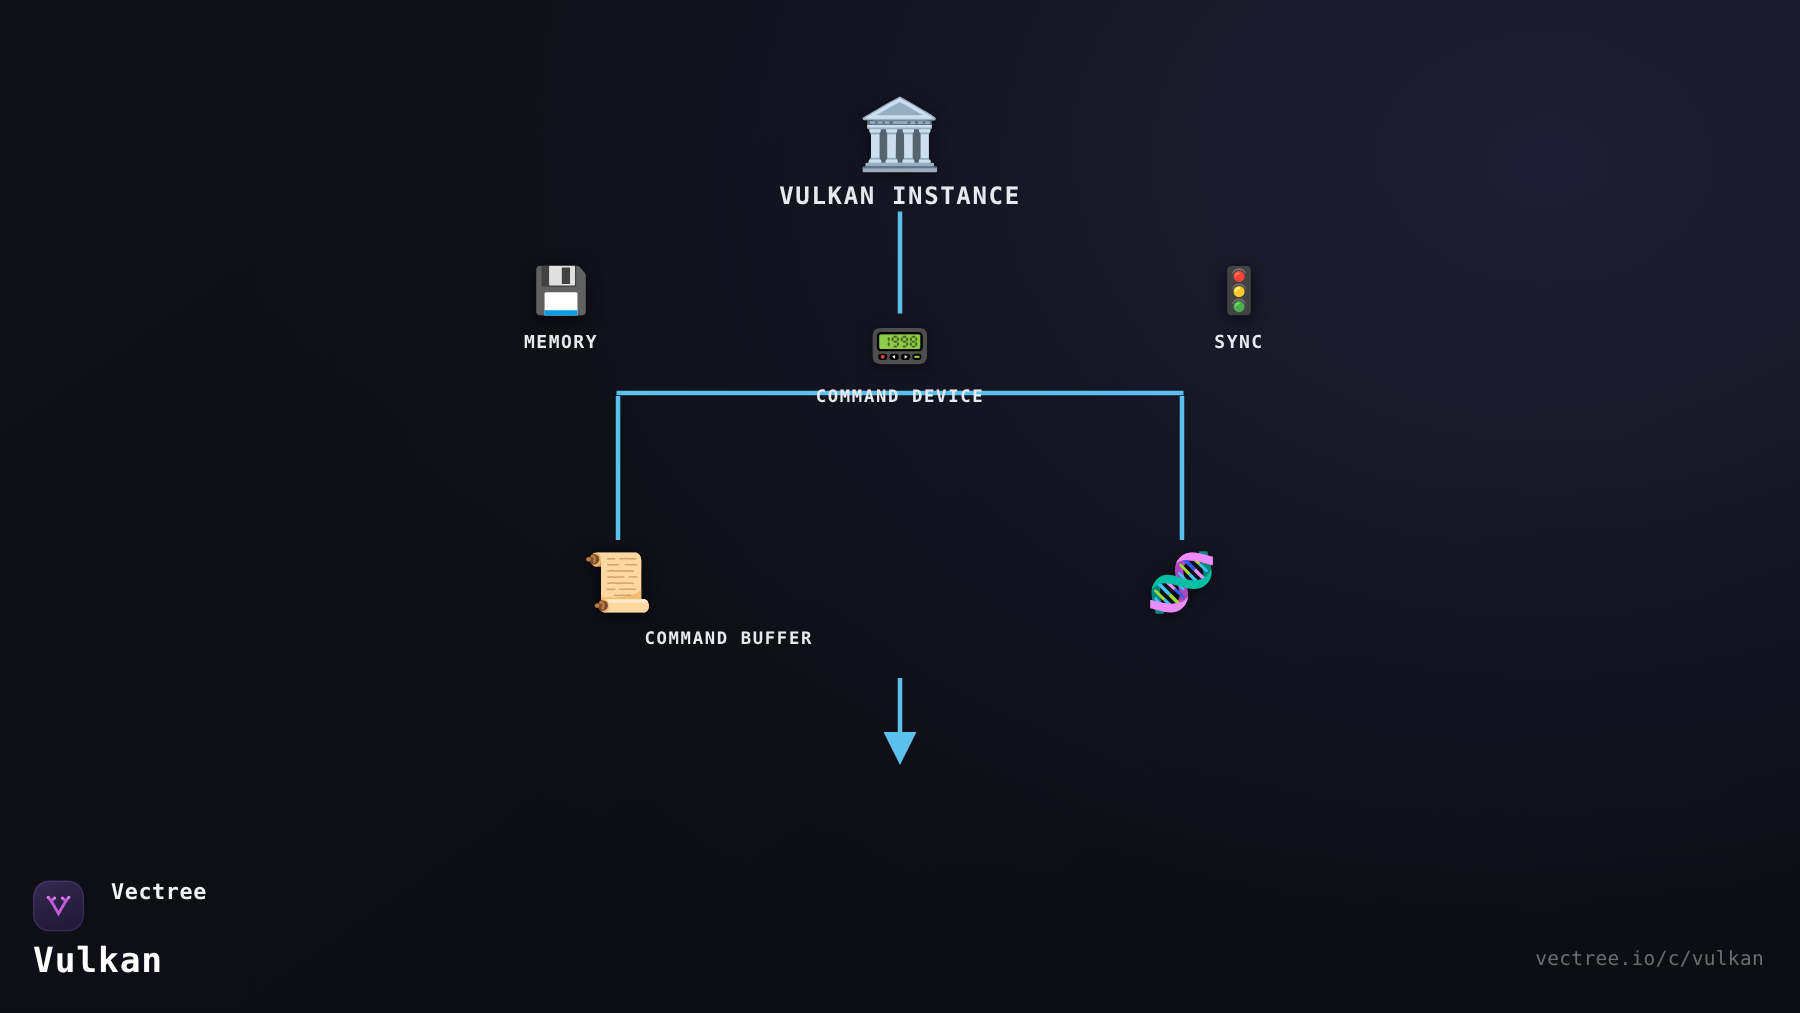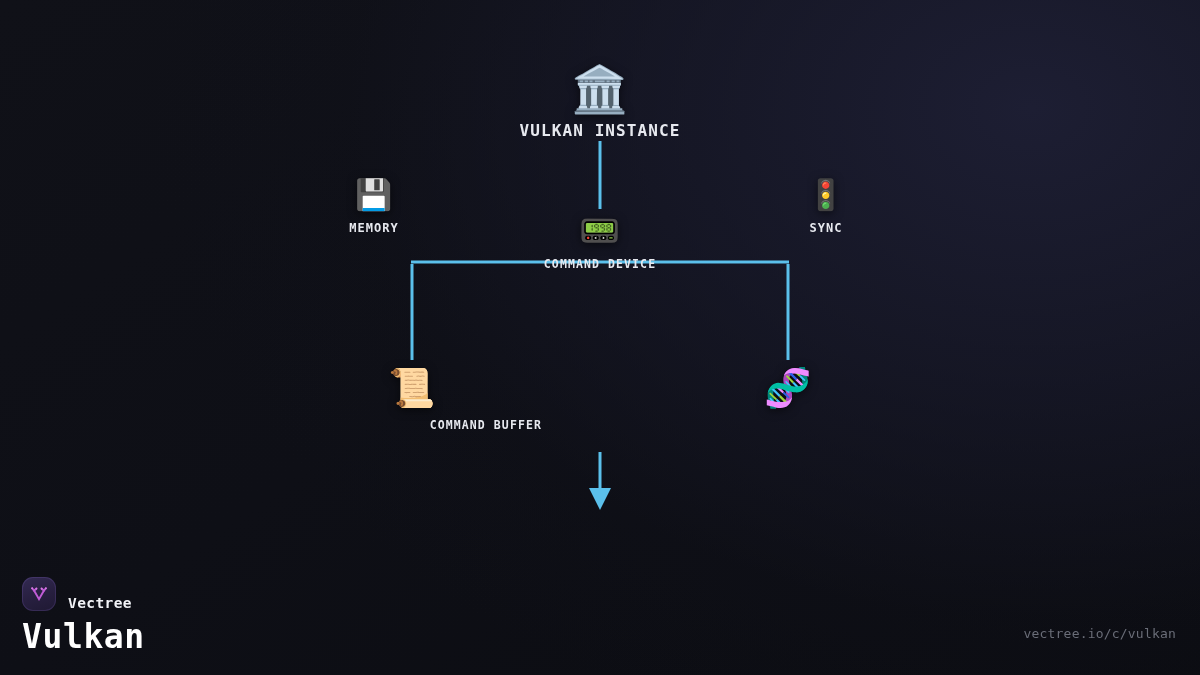--- a/index.html
+++ b/index.html
@@ -71,22 +71,22 @@
   .node.side .label { font-size: 12px; margin-top: 11px; letter-spacing: 1px; }
 
   
   .footer {
     position: absolute;
     left: 22px;
     bottom: 22px;
   }
   .brand-row {
     display: flex;
-    align-items: flex-end;
-    gap: 12px;
+    align-items: flex-start;
+    gap: 18px;
   }
   .brand-mark {
     width: 34px;
     height: 34px;
     border-radius: 11px;
     background: linear-gradient(160deg, #332a52 0%, #271f3f 55%, #1f1933 100%);
     box-shadow: inset 0 0 0 1px rgba(152,118,220,0.18);
     display: flex;
     align-items: center;
     justify-content: center;
@@ -95,29 +95,29 @@
     color: #f2f3f7;
     font-family: "DejaVu Sans Mono", "Liberation Mono", monospace;
     font-size: 14.5px;
     font-weight: 700;
     letter-spacing: 0.4px;
   }
   .page-title {
     margin-top: 9px;
     color: #ffffff;
     font-family: "DejaVu Sans Mono", "Liberation Mono", monospace;
-    font-size: 33px;
+    font-size: 23px;
     font-weight: 700;
     letter-spacing: 0.6px;
     line-height: 1;
   }
   .url {
     position: absolute;
     right: 24px;
-    bottom: 34px;
+    bottom: 28px;
     color: #6a6d78;
     font-family: "DejaVu Sans Mono", "Liberation Mono", monospace;
     font-size: 13px;
     letter-spacing: 0.2px;
   }
 </style>
 </head>
 <body>
 
 <div id="canvas">

